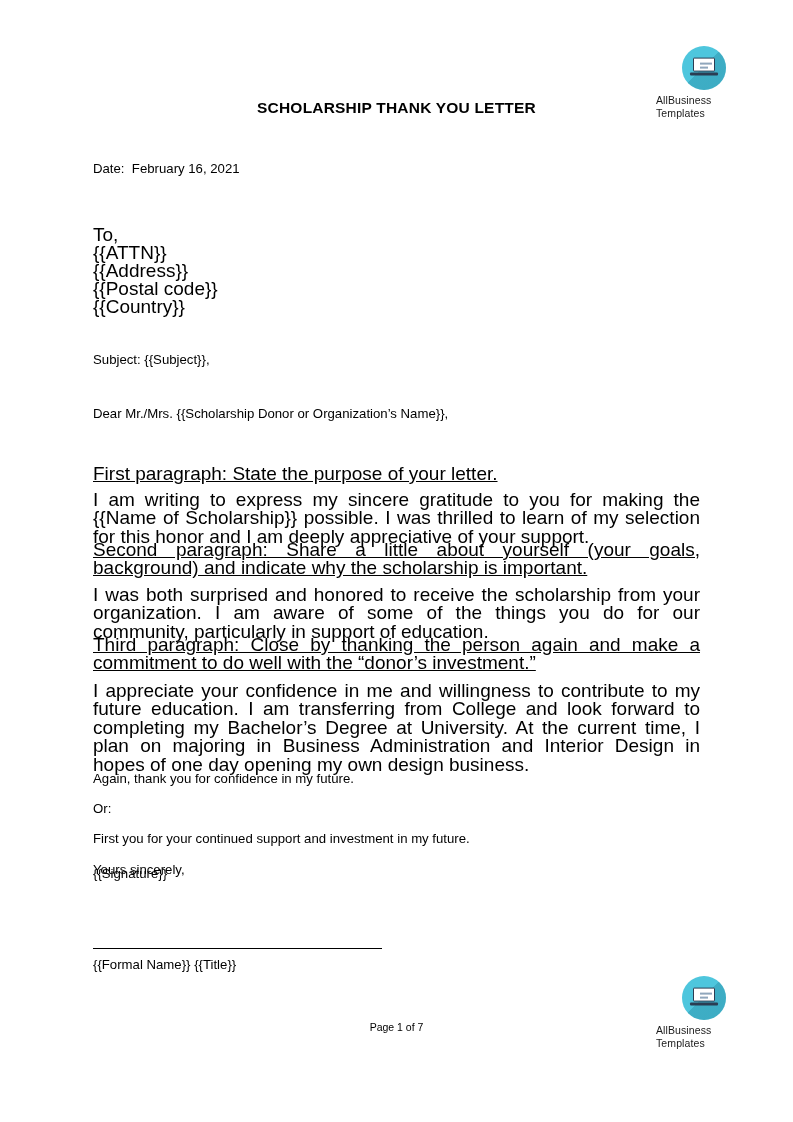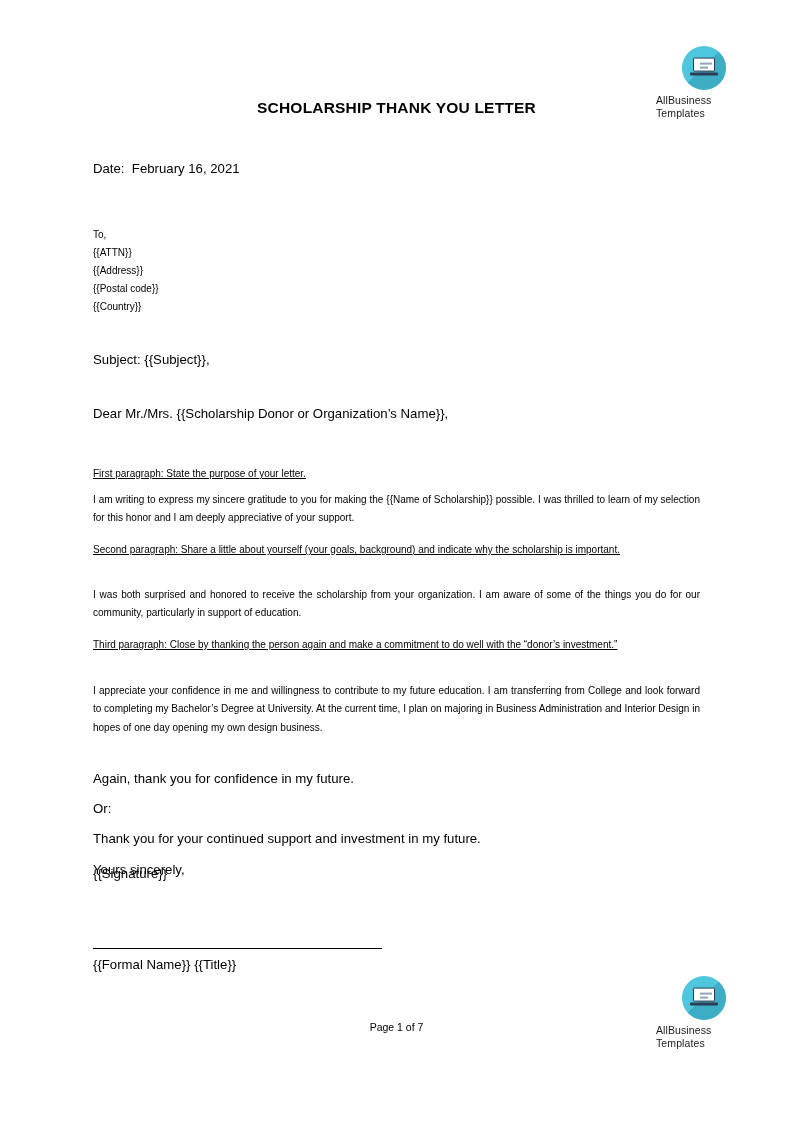--- a/index.html
+++ b/index.html
@@ -124,21 +124,21 @@
     position: absolute;
     left: 0;
     font-size: 13.2px;
     line-height: 18px;
     white-space: pre;
   }
   .block {
     position: absolute;
     left: 0;
     width: 607px;
-    font-size: 10px;
+    font-size: 19px;
     line-height: 18.4px;
   }
   .block.justify { text-align: justify; text-align-last: left; }
   .uline { text-decoration: underline; }
 
   .date      { top: 160px; }
   .addr      { top: 226px; line-height: 18.1px; white-space: pre-line; }
   .subject   { top: 351px; text-align: center; }
   .salute    { top: 405px; }
 
@@ -215,21 +215,21 @@
     <div class="block justify p-first">I am writing to express my sincere gratitude to you for making the {{Name of Scholarship}} possible. I was thrilled to learn of my selection for this honor and I am deeply appreciative of your support.</div>
 
     <div class="block justify h-second uline">Second paragraph: Share a little about yourself (your goals, background) and indicate why the scholarship is important.</div>
     <div class="block justify p-second">I was both surprised and honored to receive the scholarship from your organization. I am aware of some of the things you do for our community, particularly in support of education.</div>
 
     <div class="block justify h-third uline">Third paragraph: Close by thanking the person again and make a commitment to do well with the “donor’s investment.”</div>
     <div class="block justify p-third">I appreciate your confidence in me and willingness to contribute to my future education.   I am transferring from College and look forward to completing my Bachelor’s Degree at University.   At the current time, I plan on majoring in Business Administration and Interior Design in hopes of one day opening my own design business.</div>
 
     <div class="line p-again">Again, thank you for confidence in my future.</div>
     <div class="line p-or">Or:</div>
-    <div class="line p-thanks">Thank you for your continued support and investment in my future.</div>
+    <div class="line p-thanks">First you for your continued support and investment in my future.</div>
     <div class="line p-yours">Yours sincerely,</div>
 
     <div class="line p-sig">{{Signature}}</div>
 
     <div class="sig-rule"></div>
     <div class="line p-formal">{{Formal Name}} {{Title}}</div>
 
     <div class="footer">Page 1 of 7</div>
   </div>
 

